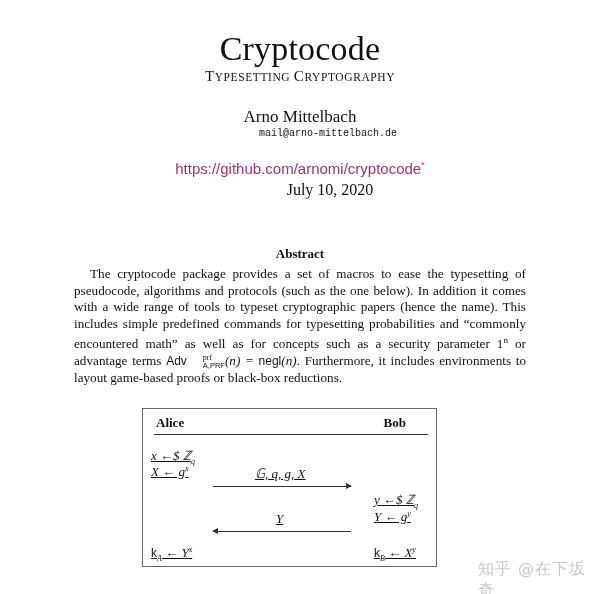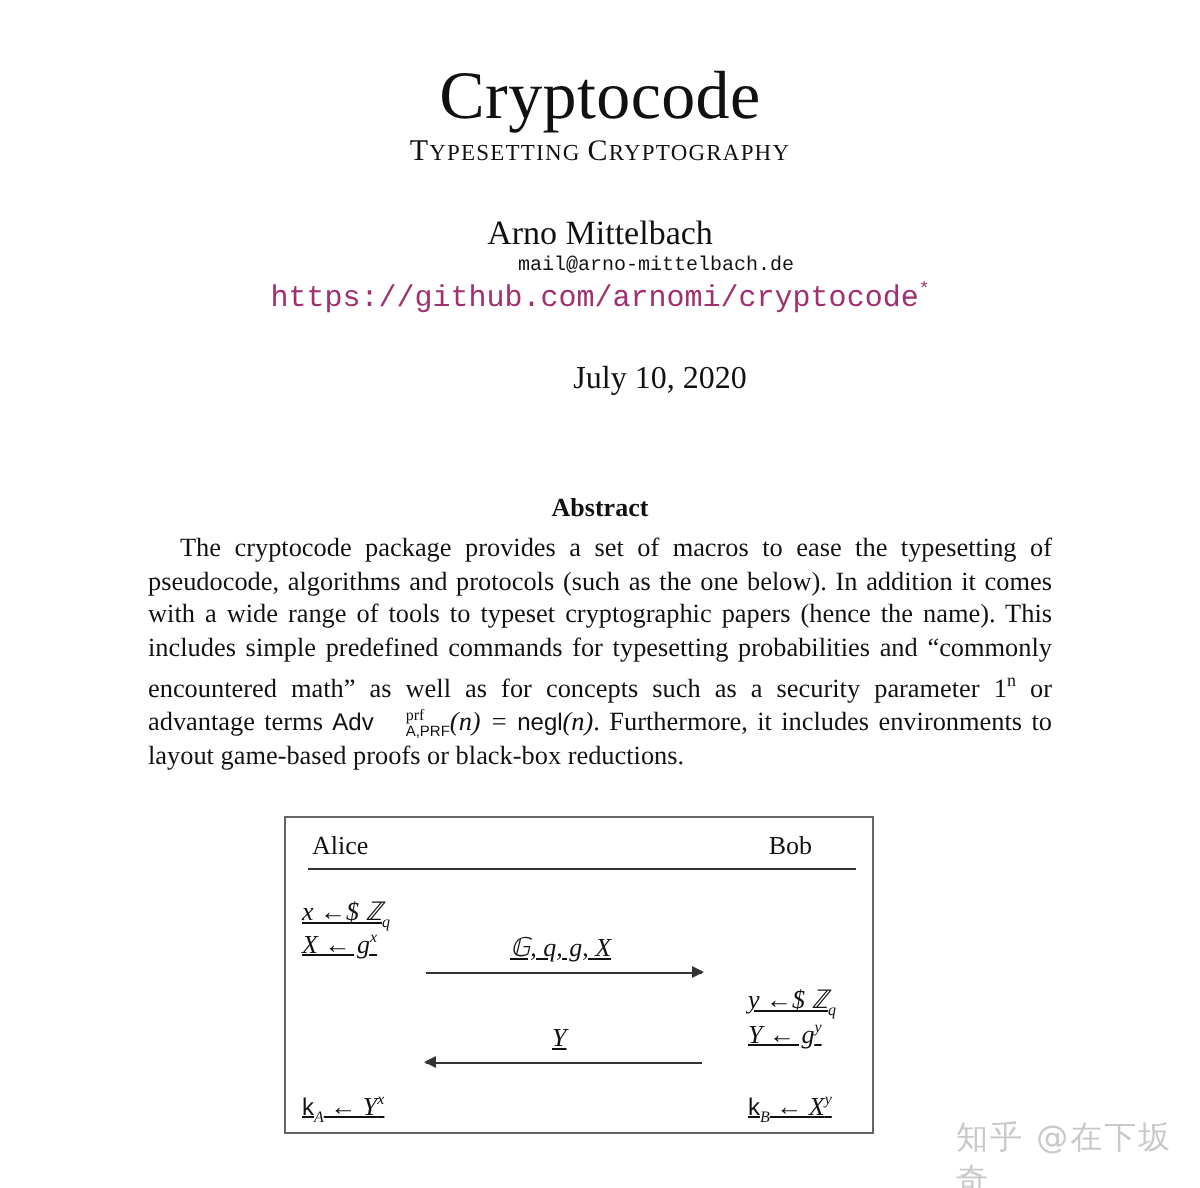--- a/index.html
+++ b/index.html
@@ -5,29 +5,29 @@
   html,body{margin:0;padding:0;background:#ffffff;}
   body{width:600px;height:594px;position:relative;overflow:hidden;font-family:"Liberation Serif","DejaVu Serif",serif;color:#111;}
   .abs{position:absolute;}
   .center{left:0;width:600px;text-align:center;}
   .title{top:30px;font-size:34px;letter-spacing:0.2px;}
   .subtitle{top:68px;font-size:15px;letter-spacing:0.6px;}
   .sc-big{font-size:15px;}
   .sc-small{font-size:11.5px;}
   .author{top:107px;font-size:17px;}
   .mail{top:128px;font-family:"Liberation Mono","DejaVu Sans Mono",monospace;font-size:10px;margin-left:28px;}
-  .url{top:140px;font-family:Liberation Mono, monospace;font-size:15px;color:#a0306e;}
+  .url{top:160px;font-family:Liberation Sans, sans-serif;font-size:15px;color:#a0306e;}
   .url sup{font-size:9px;color:#a0306e;}
   .date{top:181px;font-size:16px;margin-left:30px;}
   .abs-head{top:246px;font-size:13px;font-weight:bold;}
   .abstract{left:74px;top:266px;width:452px;font-size:13.2px;line-height:16.6px;text-align:justify;}
   .abstract p{margin:0;text-indent:0;}
   .sf{font-family:"Liberation Sans","DejaVu Sans",sans-serif;font-size:12px;}
   .box{left:142px;top:408px;width:293px;height:157px;border:1px solid #666;}
-  .hdr{position:absolute;top:6px;font-weight:normal;font-size:13px;}
+  .hdr{position:absolute;top:6px;font-weight:bold;font-size:13px;}
   .rule{position:absolute;left:11px;width:274px;top:25px;height:1px;background:#333;}
   .m{position:absolute;font-size:13px;font-style:italic;white-space:nowrap;text-decoration:underline;}
   .up{font-style:normal;}
   .arrow{position:absolute;height:1px;background:#333;}
   .arrow.r::after{content:"";position:absolute;right:-1px;top:-3px;border-left:6px solid #333;border-top:3.5px solid transparent;border-bottom:3.5px solid transparent;}
   .arrow.l::before{content:"";position:absolute;left:-1px;top:-3px;border-right:6px solid #333;border-top:3.5px solid transparent;border-bottom:3.5px solid transparent;}
   .wm{left:478px;top:559px;font-family:"DejaVu Sans",sans-serif;font-size:16px;color:#c9c9c9;letter-spacing:1px;}
 </style>
 </head>
 <body>

